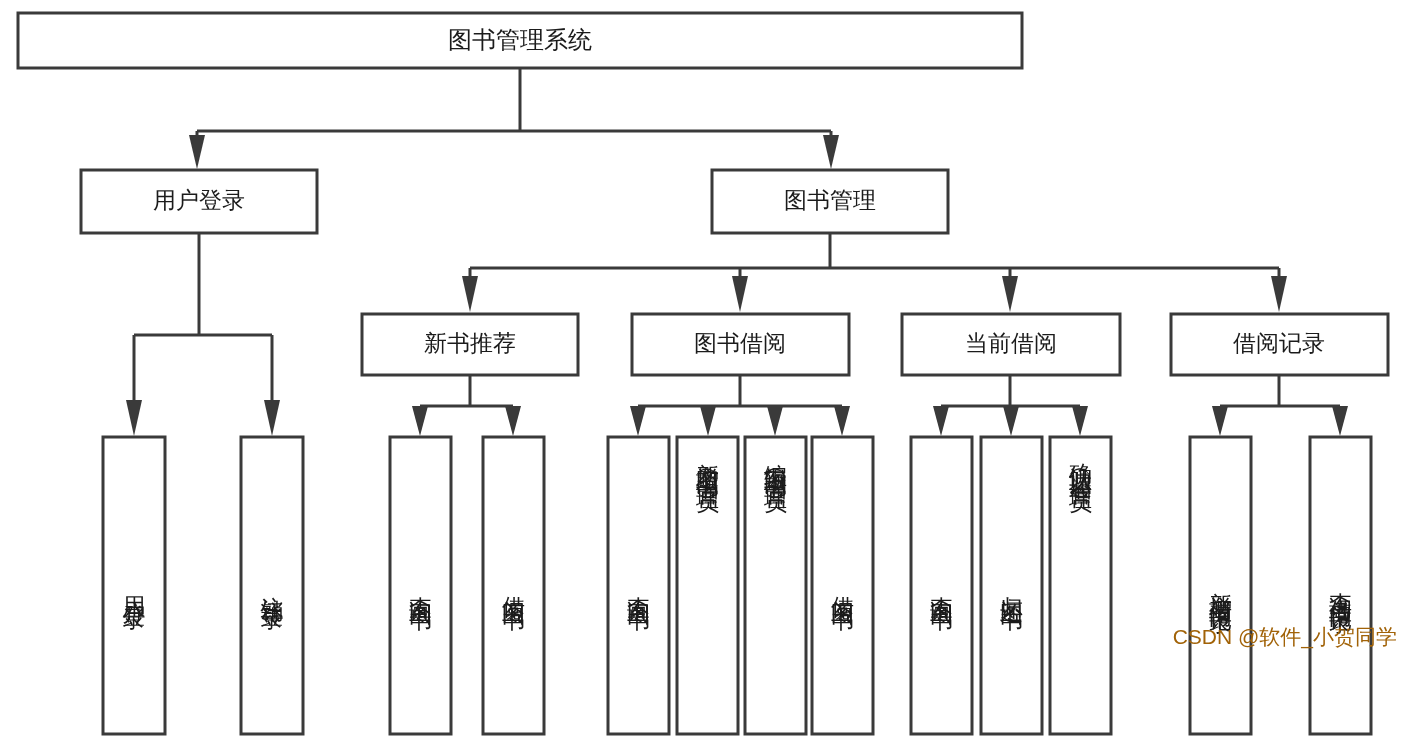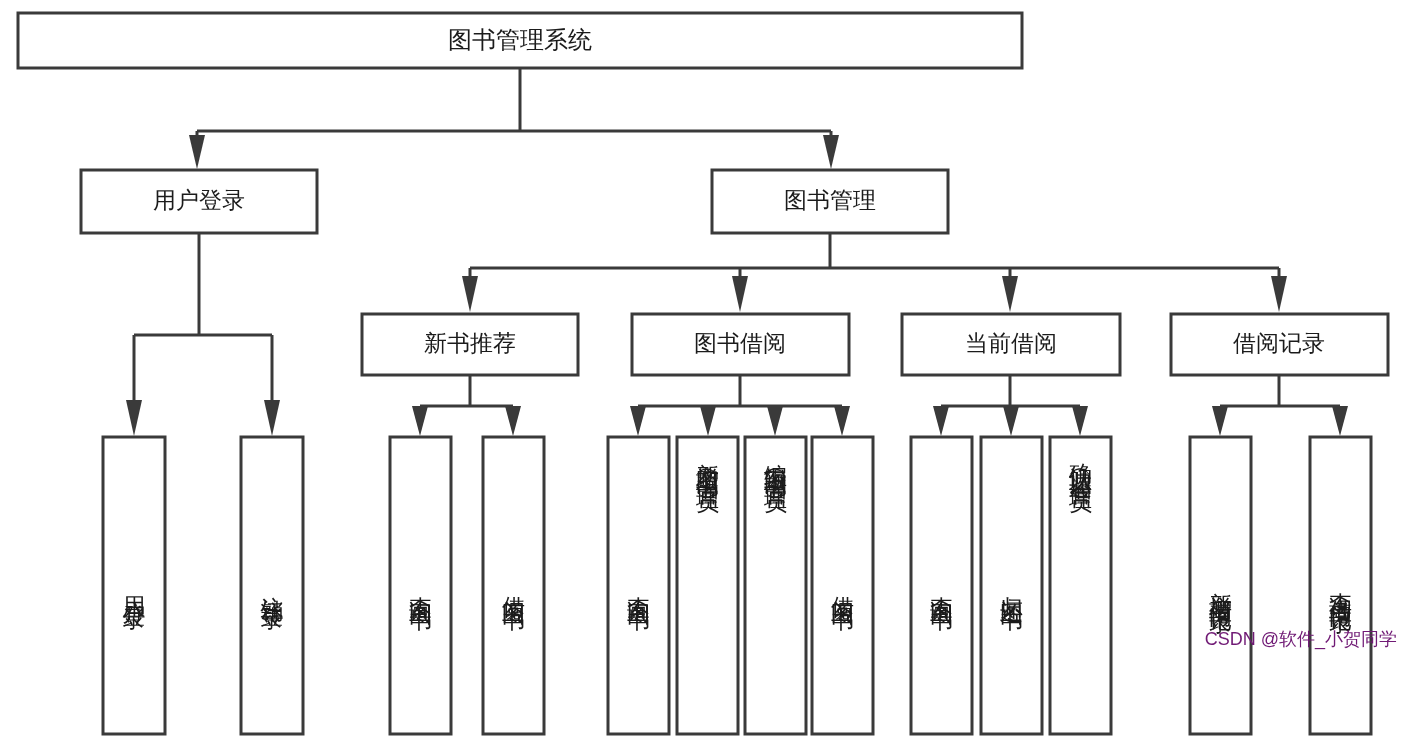--- a/index.html
+++ b/index.html
@@ -57,22 +57,22 @@
     dominant-baseline: middle;
   }
   .node-label-root {
     font-size: 24px;
   }
   .watermark {
     position: absolute;
     right: 8px;
     bottom: 6px;
     font-family: "Liberation Sans", "DejaVu Sans", sans-serif;
-    font-size: 18px;
-    color: #701a75;
+    font-size: 21px;
+    color: #a16207;
     white-space: nowrap;
     user-select: none;
   }
 </style>
 </head>
 <body>
 
 <div id="diagram-root">
 
   <svg class="diagram" viewBox="0 0 1405 747">

